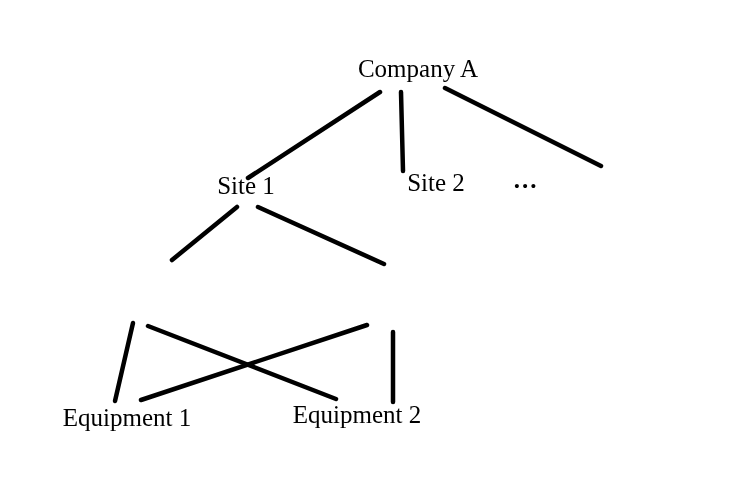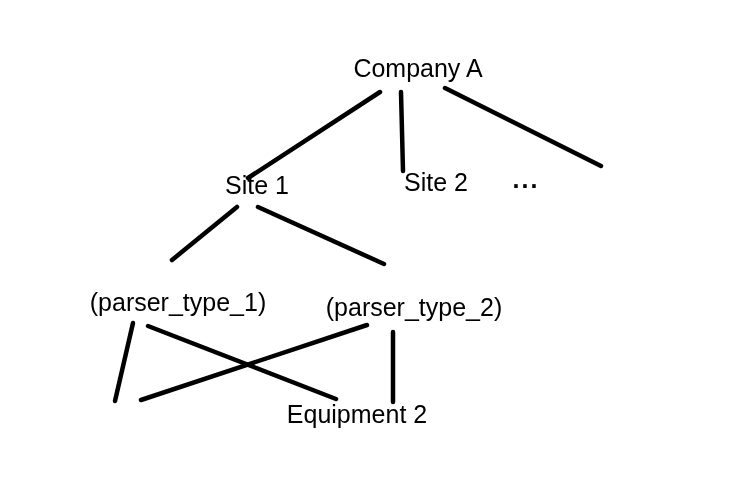--- a/index.html
+++ b/index.html
@@ -6,21 +6,21 @@
     margin: 0;
     padding: 0;
     background: #ffffff;
   }
   .canvas {
     position: relative;
     width: 750px;
     height: 496px;
     background: #ffffff;
     overflow: hidden;
-    font-family: Liberation Sans, sans-serif;
+    font-family: Liberation Serif, serif;
   }
   .edges-svg {
     position: absolute;
     left: 0;
     top: 0;
     width: 750px;
     height: 496px;
   }
   .edges-svg line {
     stroke: #000000;
@@ -53,29 +53,28 @@
     <line x1="237" y1="207" x2="172" y2="260"></line>
     <line x1="258" y1="207" x2="384" y2="264"></line>
     <line x1="133" y1="323" x2="115" y2="401"></line>
     <line x1="148" y1="326" x2="336" y2="399"></line>
     <line x1="367" y1="325" x2="141" y2="400"></line>
     <line x1="393" y1="332" x2="393" y2="402"></line>
   </svg>
 
   <div class="node" style="left:418px; top:55px;">Company A</div>
 
-  <div class="node" style="left:246px; top:172px;margin-left:11px;">Site 1</div>
+  <div class="node" style="left:246px; top:172px;">Site 1</div>
 
   <div class="node" style="left:436px; top:169px;">Site 2</div>
 
   <div class="node ellipsis" style="left:526px; top:166px;">...</div>
 
 
 
-  <div class="node" style="left:178px; top:289px;">(parser_type_1)</div>
 
 
-  <div class="node" style="left:414px; top:294px;">(parser_type_2)</div>
 
+  <div class="node" style="left:127px; top:404px;">Equipment 1</div>
 
   <div class="node" style="left:357px; top:401px;text-align:center;">Equipment 2</div>
 
 </div>
 
 </body></html>

